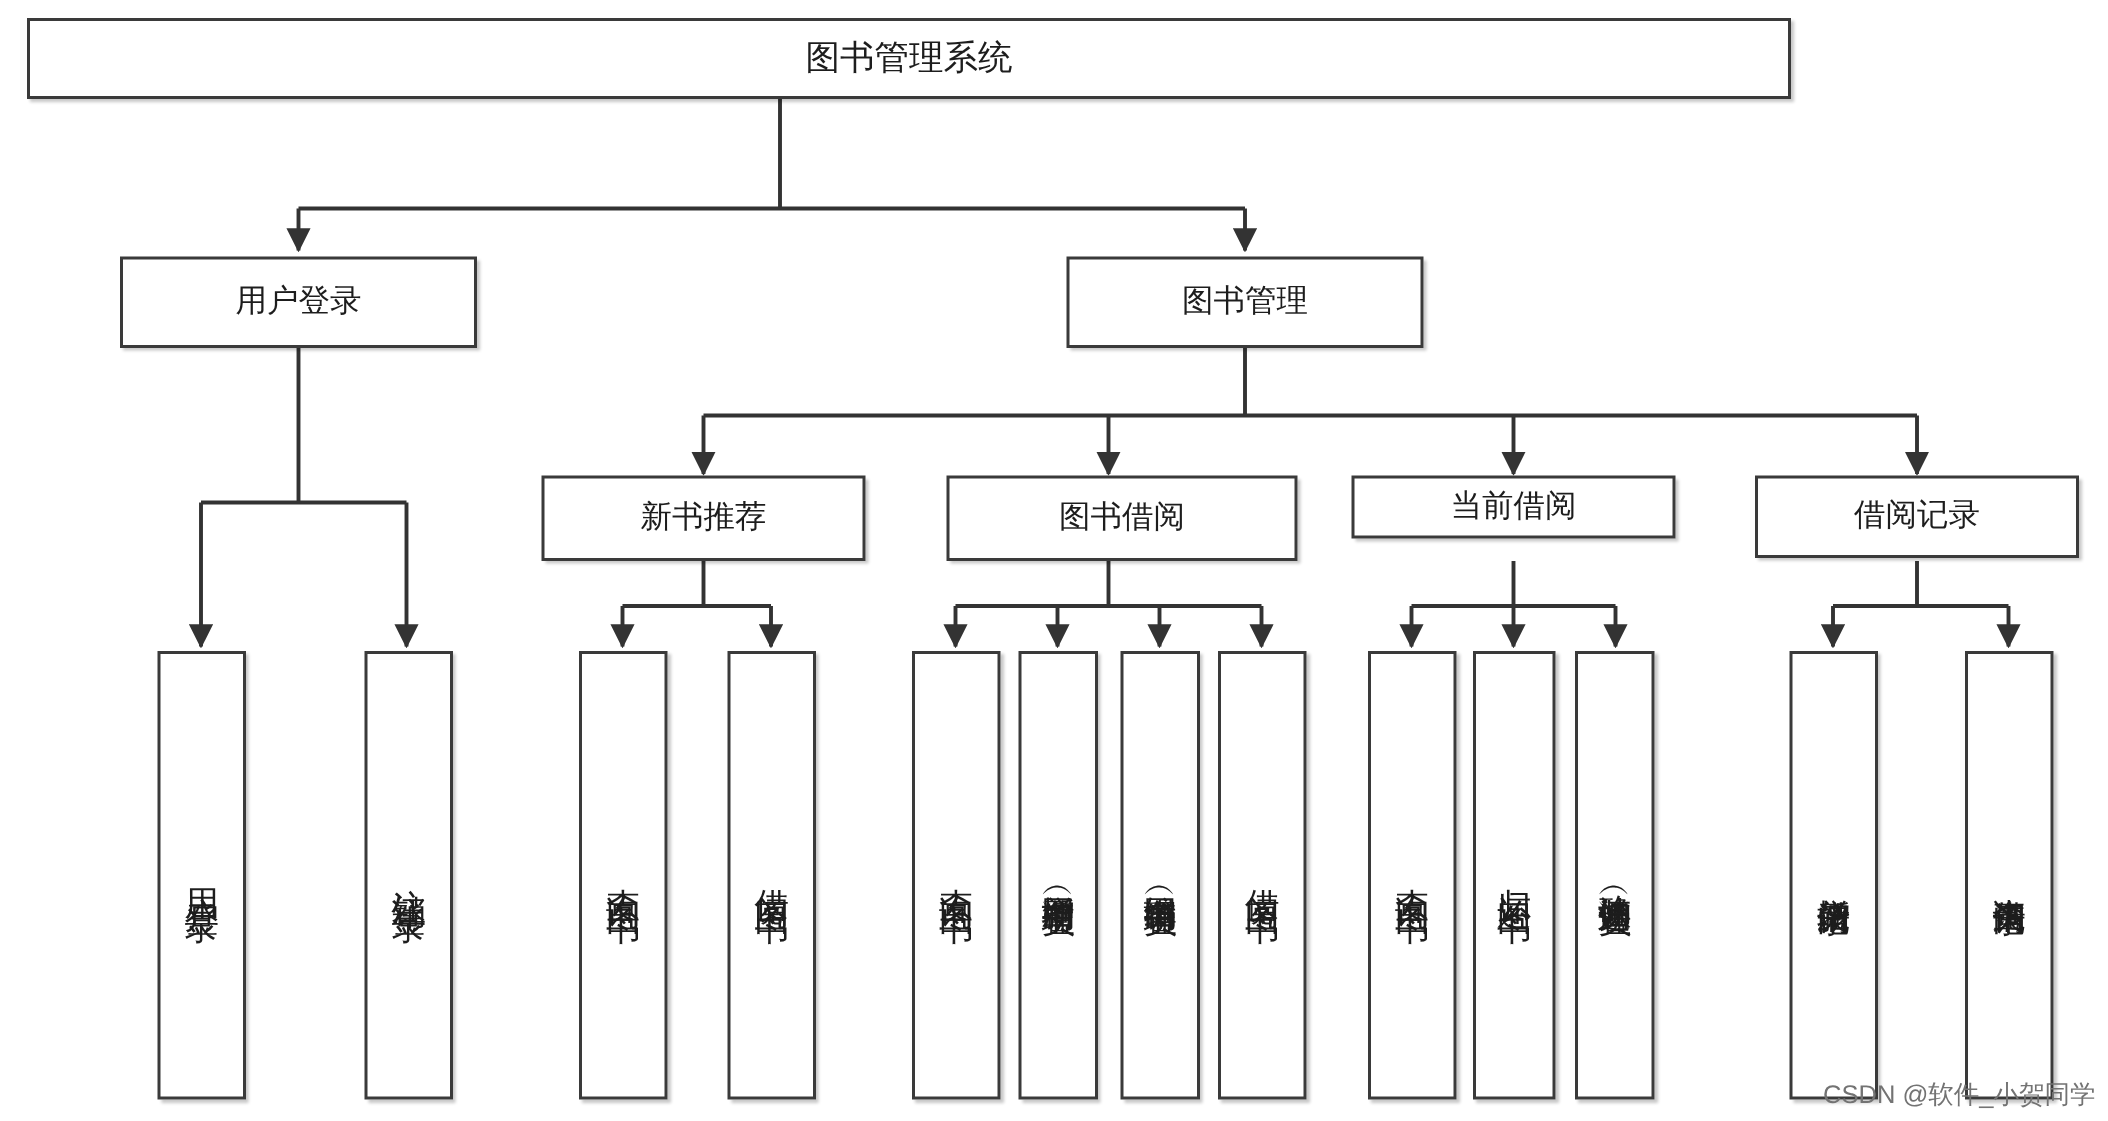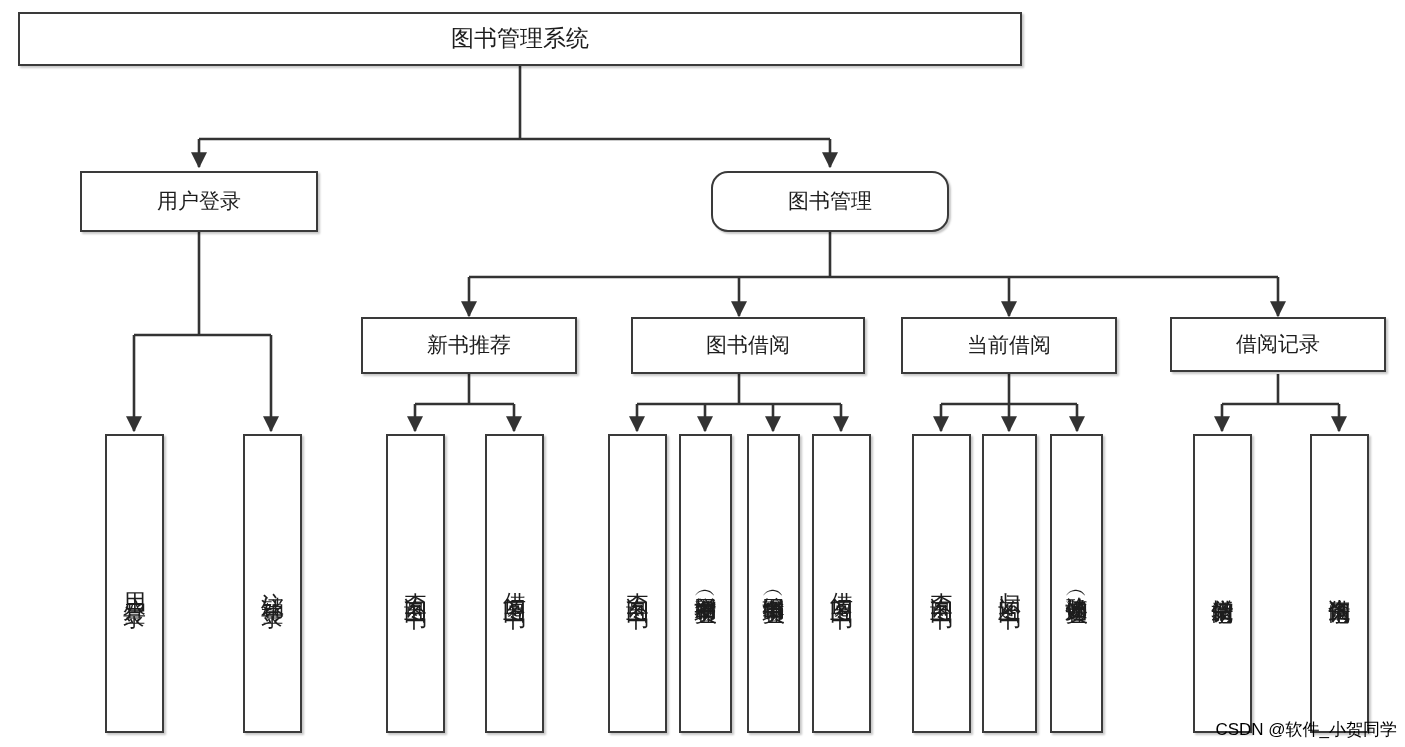--- a/index.html
+++ b/index.html
@@ -64,21 +64,21 @@
   }
   .node.vert.tight .label {
     font-size: 22px;
     letter-spacing: 1px;
   }
   .watermark {
     position: absolute;
     right: 8px;
     bottom: 6px;
     font-size: 17px;
-    color: #000000;
+    color: #737373;
     z-index: 5;
     white-space: nowrap;
   }
 </style>
 </head>
 <body>
 
 <div id="canvas">
 
   <svg id="wires" viewBox="0 0 1405 747" xmlns="http://www.w3.org/2000/svg">
@@ -124,38 +124,38 @@
       <path d="M 1009 404 L 1009 431" marker-end="url(#arrow)"></path>
       <path d="M 1077 404 L 1077 431" marker-end="url(#arrow)"></path>
 
       <path d="M 1278 374 L 1278 404"></path>
       <path d="M 1222 404 L 1339 404"></path>
       <path d="M 1222 404 L 1222 431" marker-end="url(#arrow)"></path>
       <path d="M 1339 404 L 1339 431" marker-end="url(#arrow)"></path>
     </g>
   </svg>
 
-  <div class="node horiz root" style="left:18px; top:12px; width:1004px; height:54px;">
+  <div class="node horiz root" style="left:18px; top:12px; width:1176px; height:54px;">
     <span class="label">图书管理系统</span>
   </div>
 
   <div class="node horiz" style="left:80px; top:171px; width:238px; height:61px;">
     <span class="label">用户登录</span>
   </div>
-  <div class="node horiz" style="left:711px; top:171px; width:238px; height:61px;border-radius:17px;">
+  <div class="node horiz" style="left:711px; top:171px; width:238px; height:61px;">
     <span class="label">图书管理</span>
   </div>
 
   <div class="node horiz" style="left:361px; top:317px; width:216px; height:57px;">
     <span class="label">新书推荐</span>
   </div>
   <div class="node horiz" style="left:631px; top:317px; width:234px; height:57px;">
     <span class="label">图书借阅</span>
   </div>
-  <div class="node horiz" style="left:901px; top:317px; width:216px; height:57px;">
+  <div class="node horiz" style="left:901px; top:317px; width:216px; height:42px;">
     <span class="label">当前借阅</span>
   </div>
   <div class="node horiz" style="left:1170px; top:317px; width:216px; height:55px;">
     <span class="label">借阅记录</span>
   </div>
 
   <div class="node vert" style="left:105px; top:434px; width:59px; height:299px;">
     <span class="label">用户登录</span>
   </div>
   <div class="node vert" style="left:243px; top:434px; width:59px; height:299px;">

